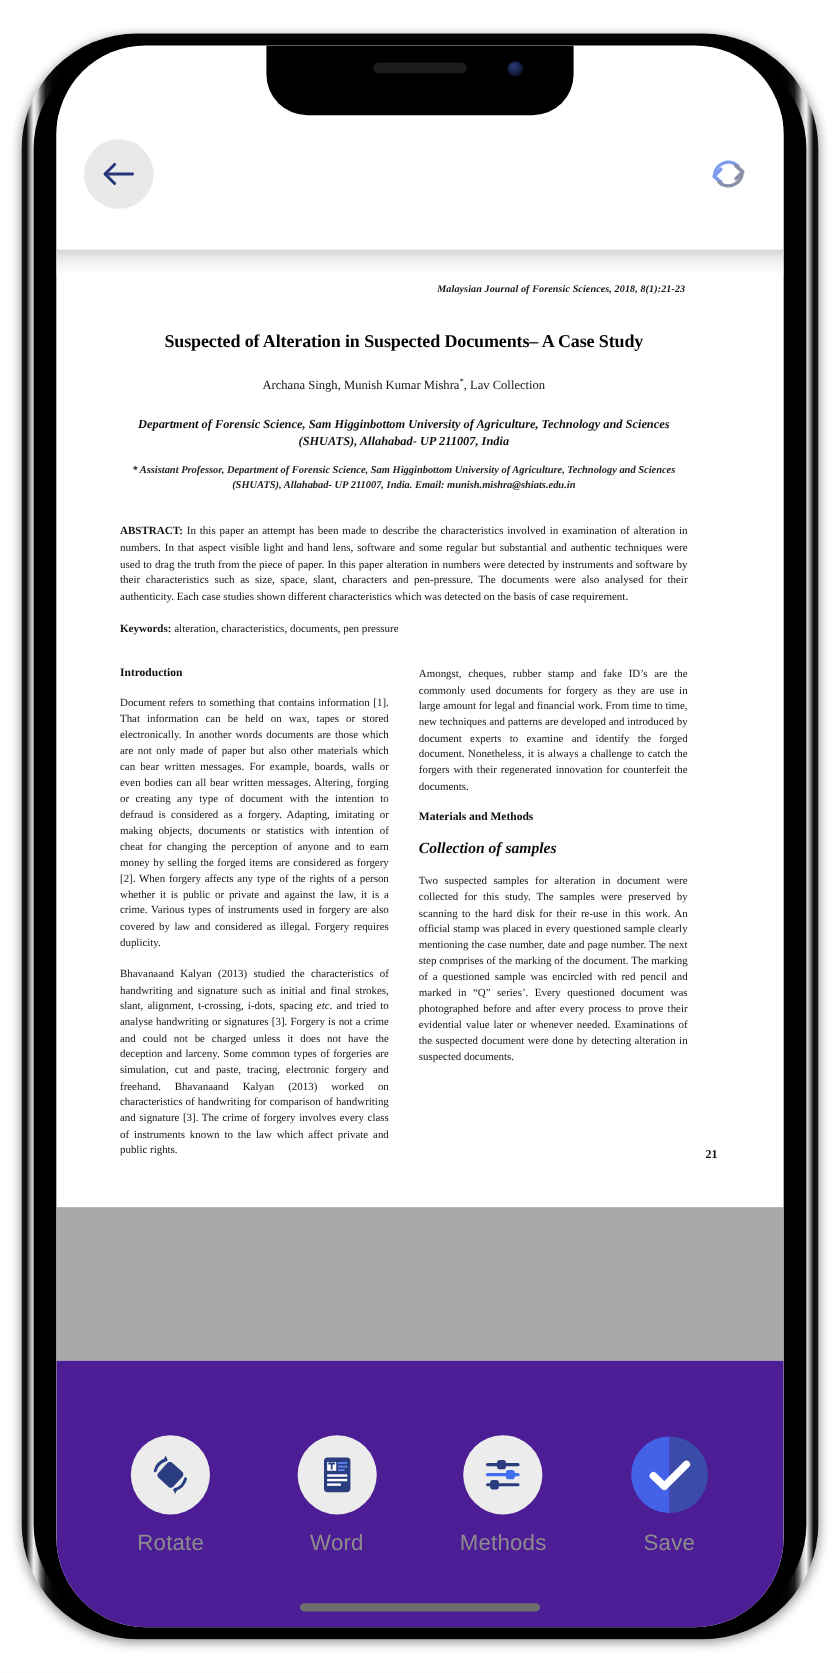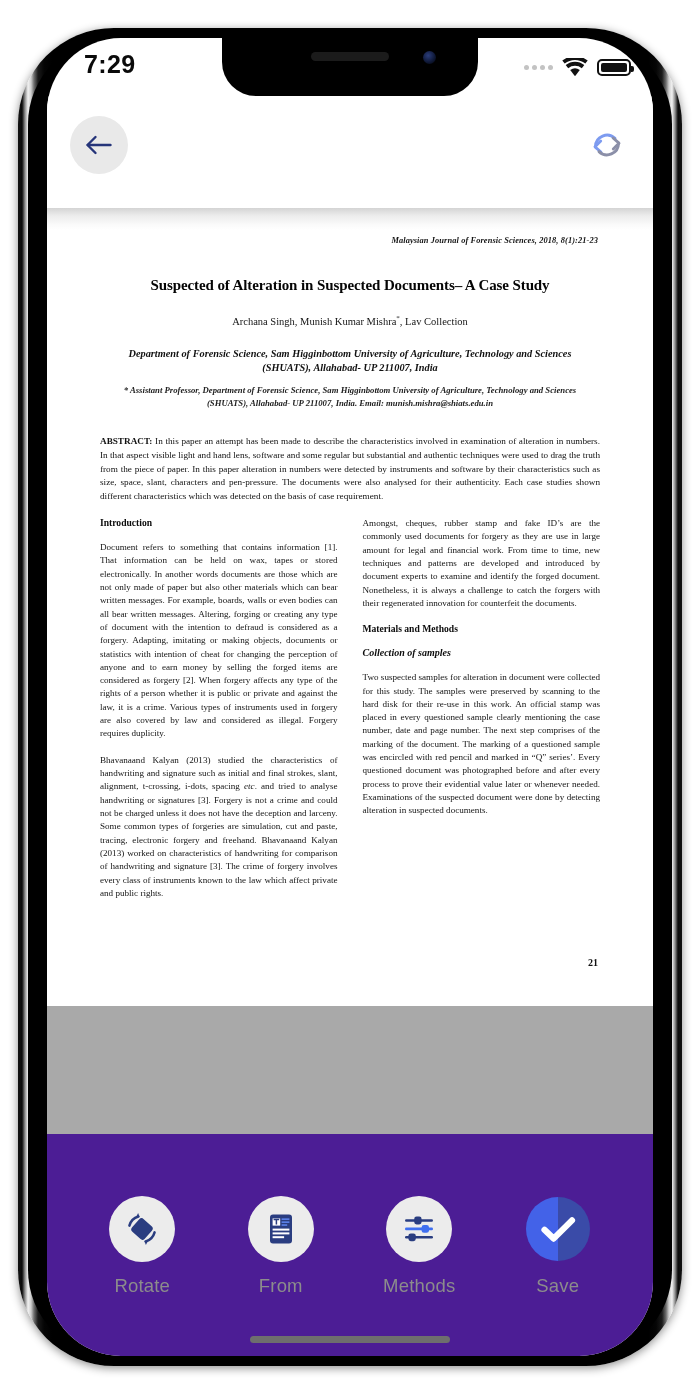--- a/index.html
+++ b/index.html
@@ -81,21 +81,21 @@
     position:absolute;left:0;top:170px;width:100%;bottom:222px;
     background:#a9a9a9;overflow:hidden;
   }
   .doc-shadow{
     position:absolute;left:0;top:0;width:100%;height:22px;
     background:linear-gradient(180deg,#d4d4d4 0%,#ececec 35%,#fafafa 75%,#fff 100%);
     z-index:3;
   }
   .doc-page{
     position:absolute;left:0;top:0;width:100%;height:798px;background:#fff;
-    padding:28px 53px 0 53px;box-sizing:border-box;
+    padding:28px 80px 0 53px;box-sizing:border-box;
     font-family:"Liberation Serif",serif;color:#1a1a1a;
   }
 
   .journal-line{
     text-align:right;font-style:italic;font-size:8.4px;font-weight:600;
     letter-spacing:.1px;color:#141414;margin:0 2px 32px 0;
   }
   .paper-title{
     text-align:center;font-weight:700;font-size:15px;letter-spacing:-.1px;
     margin:0 0 20px 0;color:#050505;
@@ -117,21 +117,21 @@
   }
   .abstract b,.keywords b{font-weight:700;}
   .keywords{font-size:9.2px;line-height:1.45;margin:0 0 24px 0;color:#111;}
 
   .cols{display:flex;gap:25px;align-items:flex-start;}
   .col{flex:1;min-width:0;}
   .sec-head{
     font-weight:700;font-size:9.6px;margin:0 0 13px 0;color:#0c0c0c;
   }
   .sub-head{
-    font-weight:700;font-style:italic;font-size:10px;margin:0 0 13px 0;color:#0c0c0c;
+    font-weight:700;font-style:italic;font-size:13px;margin:0 0 13px 0;color:#0c0c0c;
   }
   .body-p{
     text-align:justify;font-size:9.1px;line-height:1.465;margin:0 0 13px 0;color:#141414;
   }
   .body-p:last-child{margin-bottom:0;}
   .body-p i{font-style:italic;}
   .page-num{
     position:absolute;right:55px;bottom:38px;font-size:10px;font-weight:600;
     font-family:"Liberation Serif",serif;color:#111;
   }
@@ -167,39 +167,20 @@
     <div class="phone-frame-inner"></div>
   </div>
 
   <div class="screen">
 
     <div class="notch">
       <div class="notch-speaker"></div>
       <div class="notch-cam"></div>
     </div>
 
-    <div class="statusbar">
-      <div class="status-time">7:29</div>
-      <div class="status-right">
-        <span class="sig-dots">
-          <i></i>
-            <i></i>
-            <i></i>
-            <i></i>
-        </span>
-        <svg class="wifi-ic" width="26" height="19" viewBox="0 0 26 19">
-          <path d="M13 18.2 L8.2 12.1 a7.6 7.6 0 0 1 9.6 0 Z" fill="#111"></path>
-          <path d="M3.7 7.1 a14.6 14.6 0 0 1 18.6 0 l-2.5 3.1 a10.7 10.7 0 0 0 -13.6 0 Z" fill="#111"></path>
-          <path d="M0.3 2.6 a20.3 20.3 0 0 1 25.4 0 l-2.4 3.0 a16.5 16.5 0 0 0 -20.6 0 Z" fill="#111"></path>
-        </svg>
-        <span class="batt">
-            <i></i>
-          </span>
-      </div>
-    </div>
 
     <div class="topnav">
       <div class="back-btn">
         <svg width="30" height="24" viewBox="0 0 30 24">
           <path d="M11.5 4 L3.5 12 L11.5 20" fill="none" stroke="#26357a" stroke-width="2.4" stroke-linecap="round" stroke-linejoin="round"></path>
           <path d="M3.8 12 H26.5" fill="none" stroke="#26357a" stroke-width="2.4" stroke-linecap="round"></path>
         </svg>
       </div>
       <div class="refresh-btn">
         <svg width="40" height="40" viewBox="0 0 40 40">
@@ -225,20 +206,23 @@
         </div>
 
         <div class="affil">Department of Forensic Science, Sam Higginbottom University of Agriculture, Technology and Sciences (SHUATS), Allahabad- UP 211007, India</div>
 
         <div class="footnote">* Assistant Professor, Department of Forensic Science, Sam Higginbottom University of Agriculture, Technology and Sciences (SHUATS), Allahabad- UP 211007, India. Email: munish.mishra@shiats.edu.in</div>
 
         <p class="abstract">
           <b>ABSTRACT:</b><span> In this paper an attempt has been made to describe the characteristics involved in examination of alteration in numbers. In that aspect visible light and hand lens, software and some regular but substantial and authentic techniques were used to drag the truth from the piece of paper. In this paper alteration in numbers were detected by instruments and software by their characteristics such as size, space, slant, characters and pen-pressure. The documents were also analysed for their authenticity. Each case studies shown different characteristics which was detected on the basis of case requirement.</span>
         </p>
 
+        <p class="keywords">
+          <b>Keywords:</b><span> alteration, characteristics, documents, pen pressure</span>
+        </p>
 
         <div class="cols">
 
           <div class="col">
             <div class="sec-head">Introduction</div>
             <p class="body-p">Document refers to something that contains information [1]. That information can be held on wax, tapes or stored electronically. In another words documents are those which are not only made of paper but also other materials which can bear written messages. For example, boards, walls or even bodies can all bear written messages. Altering, forging or creating any type of document with the intention to defraud is considered as a forgery. Adapting, imitating or making objects, documents or statistics with intention of cheat for changing the perception of anyone and to earn money by selling the forged items are considered as forgery [2]. When forgery affects any type of the rights of a person whether it is public or private and against the law, it is a crime. Various types of instruments used in forgery are also covered by law and considered as illegal. Forgery requires duplicity.</p>
             <p class="body-p">
               <span>Bhavanaand Kalyan (2013) studied the characteristics of handwriting and signature such as initial and final strokes, slant, alignment, t-crossing, i-dots, spacing </span><i>etc</i><span>. and tried to analyse handwriting or signatures [3]. Forgery is not a crime and could not be charged unless it does not have the deception and larceny. Some common types of forgeries are simulation, cut and paste, tracing, electronic forgery and freehand. Bhavanaand Kalyan (2013) worked on characteristics of handwriting for comparison of handwriting and signature [3]. The crime of forgery involves every class of instruments known to the law which affect private and public rights.</span>
             </p>
           </div>
@@ -278,21 +262,21 @@
             <rect x="8.6" y="6.4" width="7.6" height="7.2" fill="#ffffff"></rect>
             <path d="M9.6 7.6 H15.2 M12.4 7.6 V12.6" stroke="#2a3d80" stroke-width="1.5" fill="none"></path>
             <rect x="17.6" y="6.4" width="7.8" height="1.5" fill="#5f86f0"></rect>
             <rect x="17.6" y="9.4" width="7.8" height="1.5" fill="#5f86f0"></rect>
             <rect x="17.6" y="12.3" width="5.6" height="1.5" fill="#5f86f0"></rect>
             <rect x="8.6" y="16.6" width="16.8" height="2" fill="#ffffff"></rect>
             <rect x="8.6" y="20.4" width="16.8" height="2" fill="#ffffff"></rect>
             <rect x="8.6" y="24.2" width="11.5" height="2" fill="#ffffff"></rect>
           </svg>
         </div>
-        <div class="tool-label">From</div>
+        <div class="tool-label">Word</div>
       </div>
 
       <div class="tool">
         <div class="tool-ic">
           <svg width="36" height="34" viewBox="0 0 36 34">
             <rect x="4" y="7.2" width="28" height="2.6" rx="1.3" fill="#2a3d80"></rect>
             <rect x="4" y="15.6" width="28" height="2.6" rx="1.3" fill="#3f6ff0"></rect>
             <rect x="4" y="24" width="28" height="2.6" rx="1.3" fill="#2a3d80"></rect>
             <rect x="13.2" y="4.6" width="7.4" height="7.8" rx="2.4" fill="#2a3d80"></rect>
             <rect x="20.6" y="13.0" width="7.4" height="7.8" rx="2.4" fill="#3f6ff0"></rect>

